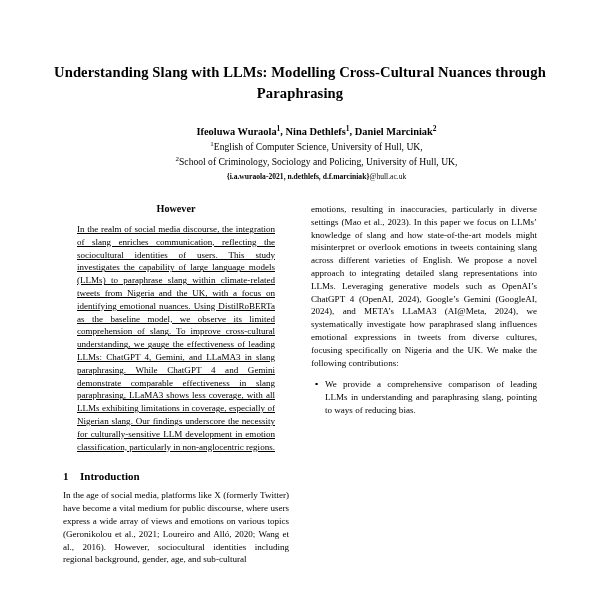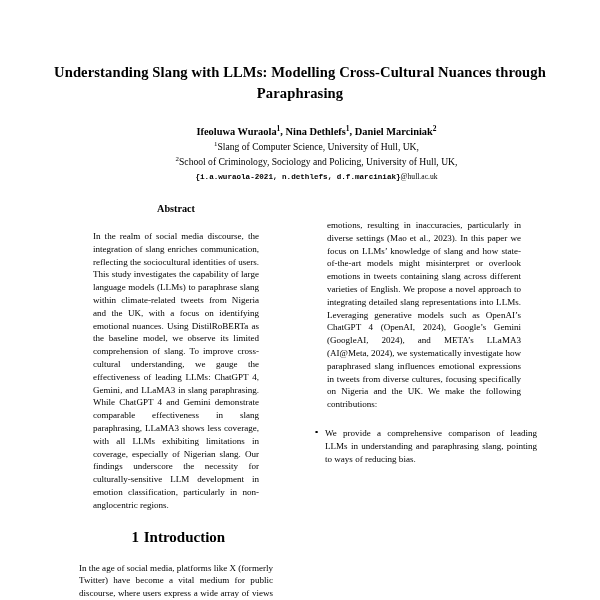--- a/index.html
+++ b/index.html
@@ -56,21 +56,20 @@
     line-height: 1.6;
     margin-top: 2px;
   }
   sup {
     font-size: 0.72em;
     vertical-align: super;
     line-height: 0;
   }
   .email-mono {
     font-weight: bold;
-    font-family: Liberation Mono, monospace;
   }
   .email-dom {
     font-weight: normal;
     text-align: right;
   }
 
   
   .columns {
     position: absolute;
     top: 203px;
@@ -89,36 +88,36 @@
   .col-right { left: 311px; }
 
   .abstract-head {
     text-align: center;
     font-size: 10.2px;
     font-weight: bold;
     margin: 0 0 9px 0;
   }
   .abstract-body {
     margin: 0 14px 0 14px;
+    text-decoration: underline;
   }
 
   p.para {
-    margin: 16px;
+    margin: 0;
     font-size: 9.05px;
     line-height: 1.415;
     text-align: justify;
     text-justify: inter-word;
     hyphens: none;
   }
 
   .section-head {
-    font-size: 15px;
+    font-size: 11px;
     font-weight: bold;
     margin: 17px 0 7px 0;
-    text-align: center;
   }
   .section-head .secnum {
     display: inline-block;
     width: 17px;
   }
 
   .bullets {
     margin: 9px 0 9px 0;
     padding: 0;
     list-style: none;
@@ -149,38 +148,38 @@
     <h1 class="paper-title">Understanding Slang with LLMs:  Modelling Cross-Cultural Nuances through Paraphrasing</h1>
   </div>
 
   <div class="authors-block">
 
     <div class="author-line">
       <span>Ifeoluwa Wuraola</span><sup>1</sup><span>, </span><span>Nina Dethlefs</span><sup>1</sup><span>, </span><span>Daniel Marciniak</span><sup>2</sup>
     </div>
 
     <div class="affil-line">
-      <sup>1</sup><span>Slang of Computer Science, University of Hull, UK,</span>
+      <sup>1</sup><span>English of Computer Science, University of Hull, UK,</span>
     </div>
 
     <div class="affil-line">
       <sup>2</sup><span>School of Criminology, Sociology and Policing, University of Hull, UK,</span>
     </div>
 
     <div class="email-line">
       <span class="email-mono">{i.a.wuraola-2021, n.dethlefs, d.f.marciniak}</span><span class="email-dom">@hull.ac.uk</span>
     </div>
 
   </div>
 
   <div class="columns">
 
     <div class="col col-left">
 
-      <div class="abstract-head">Abstract</div>
+      <div class="abstract-head">However</div>
 
       <div class="abstract-body">
         <p class="para">In the realm of social media discourse, the integration of slang enriches communication, reflecting the sociocultural identities of users. This study investigates the capability of large language models (LLMs) to paraphrase slang within climate-related tweets from Nigeria and the UK, with a focus on identifying emotional nuances. Using DistilRoBERTa as the baseline model, we observe its limited comprehension of slang. To improve cross-cultural understanding, we gauge the effectiveness of leading LLMs: ChatGPT 4, Gemini, and LLaMA3 in slang paraphrasing. While ChatGPT 4 and Gemini demonstrate comparable effectiveness in slang paraphrasing, LLaMA3 shows less coverage, with all LLMs exhibiting limitations in coverage, especially of Nigerian slang. Our findings underscore the necessity for culturally-sensitive LLM development in emotion classification, particularly in non-anglocentric regions.</p>
       </div>
 
       <div class="section-head">
         <span class="secnum">1</span><span>Introduction</span>
       </div>
 
       <p class="para">In the age of social media, platforms like X (formerly Twitter) have become a vital medium for public discourse, where users express a wide array of views and emotions on various topics (Geronikolou et al., 2021; Loureiro and Alló, 2020; Wang et al., 2016). However, sociocultural identities including regional background, gender, age, and sub-cultural</p>

